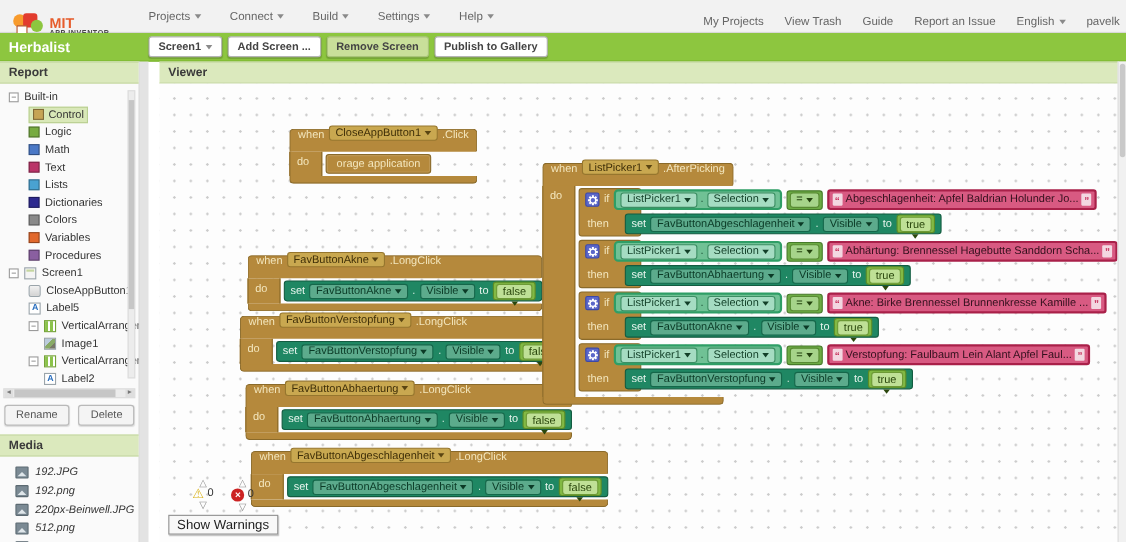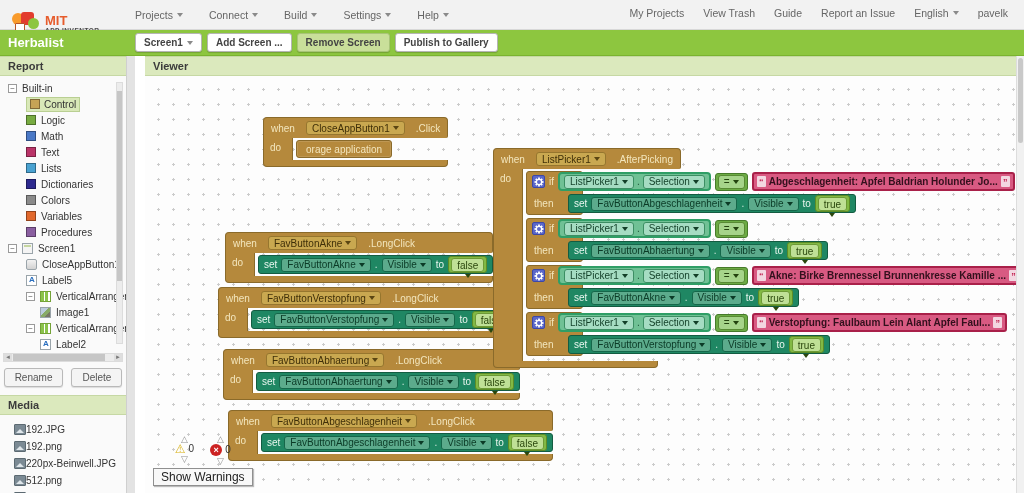--- a/index.html
+++ b/index.html
@@ -11,21 +11,21 @@
   .logo { position:absolute; left:10px; top:12px; display:flex; align-items:center; gap:5px; }
   .logo-art { position:relative; width:30px; height:25px; }
   .logo-art .c1 { position:absolute; left:2px; top:1px; width:12px; height:12px; border-radius:50%; background:#f89b2c; }
   .logo-art .c2 { position:absolute; left:11px; top:0; width:13px; height:13px; border-radius:3px; background:#e23c2e; }
   .logo-art .c3 { position:absolute; left:18px; top:6px; width:11px; height:11px; border-radius:50%; background:#8dc63f; }
   .logo-art .c4 { position:absolute; left:5px; top:11px; width:10px; height:12px; background:#fff; border:1px solid #b5552a; border-radius:1px 1px 4px 4px; }
   .logo-txt .mit { color:#e65c2c; font-weight:bold; font-size:13px; line-height:12px; }
   .logo-txt .sub { color:#4a4a4a; font-weight:bold; font-size:6.5px; letter-spacing:.5px; }
   .menus { position:absolute; left:135px; top:0; height:30px; display:flex; align-items:center; gap:26px; }
   .menu-item { font-size:10.5px; color:#666; display:flex; align-items:center; gap:4px; cursor:pointer; }
-  .rightnav { position:absolute; right:16px; top:0; height:26px; display:flex; align-items:center; gap:19px; }
+  .rightnav { position:absolute; right:6px; top:0; height:26px; display:flex; align-items:flex-end; gap:19px; }
   .rightnav .menu-item { white-space:nowrap; }
   .caret { width:0; height:0; border-left:3px solid transparent; border-right:3px solid transparent; border-top:4px solid #8a8a8a; }
 
   
   .greenbar { position:absolute; left:0; top:30px; width:1024px; height:26px; background:#8dc63f; border-bottom:1px solid #7ab32f; }
   .proj-title { position:absolute; left:8px; top:5px; color:#fff; font-weight:bold; font-size:13px; }
   .gb-buttons { position:absolute; left:135px; top:3px; display:flex; gap:5px; }
   .gbtn { background:#fff; border:1px solid #b5b5b5; border-radius:3px; font-size:10px; font-weight:bold; color:#444; padding:3px 8px; display:flex; align-items:center; gap:4px; box-shadow:0 1px 1px rgba(0,0,0,.18); cursor:pointer; white-space:nowrap; }
   .gbtn.tinted { background:#c9df9a; border-color:#a8c478; }
 
@@ -60,35 +60,35 @@
   .vscroll .thumb { position:absolute; left:0; top:8px; width:5px; height:190px; background:#c6c6c6; }
   .hscroll { position:relative; height:9px; margin:1px 3px 0 3px; background:#ececec; border:1px solid #dcdcdc; }
   .hscroll .thumb { position:absolute; left:9px; top:0; height:7px; width:92px; background:#c6c6c6; }
   .hscroll .arr { position:absolute; top:0; width:8px; height:7px; background:#dedede; color:#777; font-size:6px; line-height:7px; text-align:center; }
   .hscroll .arr.l { left:0; } .hscroll .arr.r { right:0; }
   .treebtns { display:flex; justify-content:center; gap:8px; padding:6px 0 8px 0; }
   .tbtn { background:#f4f4f4; border:1px solid #b9b9b9; border-radius:3px; font-size:10px; color:#555; padding:3px 10px; box-shadow:0 1px 1px rgba(0,0,0,.12); cursor:pointer; }
 
   
   .mediarows { padding-top:6px; }
-  .mrow { display:flex; align-items:center; height:17px; padding-left:14px; font-size:10px; color:#333; cursor:pointer; white-space:nowrap; }
+  .mrow { display:flex; align-items:center; gap:6px; height:17px; padding-left:14px; font-size:10px; color:#333; cursor:pointer; white-space:nowrap;font-style:italic; }
   .fico { width:12px; height:11px; background:#7b8a94; border:1px solid #5c6a72; border-radius:1px; position:relative; flex:0 0 auto; }
   .fico::after { content:""; position:absolute; left:1px; bottom:1px; width:0; height:0; border-left:4px solid transparent; border-right:4px solid transparent; border-bottom:4px solid #dfe6ea; }
 
   
   .blk { position:absolute; font-size:10px; width:max-content; }
   :root {
     --gold:#b5893c; --gold-dk:#8a6a2a; --gold-lt:#c9a850; --cream:#f3e6bd;
     --setg:#1f8763; --setg-dk:#135c41; --setg-loz:#5cab8c;
     --get:#70c195; --get-dk:#2f9e66; --get-loz:#a5dcc2;
     --eq:#6cab44; --eq-dk:#477a2a; --eq-loz:#a6d48a;
     --boolg:#82b944; --boolg-dk:#5d8c25; --bool-loz:#bfe096;
     --pink:#d85a82; --pink-dk:#a92049; --pinkq:#f3d7e1;
   }
-  .wh-head { display:flex; align-items:center; gap:11px; background:var(--gold); border:1px solid var(--gold-dk); border-bottom:none; border-radius:4px 4px 2px 0; padding:10px 7px; height:20px; color:var(--cream); }
+  .wh-head { display:flex; align-items:flex-end; gap:4px; background:var(--gold); border:1px solid var(--gold-dk); border-bottom:none; border-radius:4px 4px 2px 0; padding:10px 7px; height:20px; color:var(--cream); }
   .wh-head.fit { width:max-content; }
   .wh-body { display:flex; align-items:stretch; }
   .wh-spine { background:var(--gold); border-left:1px solid var(--gold-dk); border-right:1px solid var(--gold-dk); width:30px; color:var(--cream); padding:4px 0 0 6px; }
   .wh-content { padding:2px 0 2px 3px; }
   .wh-foot { background:var(--gold); border:1px solid var(--gold-dk); border-top:none; height:7px; border-radius:0 0 4px 4px; }
   .ddl { display:inline-flex; align-items:center; gap:3px; background:var(--gold-lt); border:1px solid #96762e; border-radius:3px; padding:1px 5px; color:#3f2f08; height:14px; cursor:pointer; }
   .ddl .caret { border-top-color:#5a4512; }
   .evt { color:var(--cream); }
   .act-blk { display:inline-flex; align-items:center; background:var(--gold); border:1px solid var(--gold-dk); border-radius:3px; padding:2px 9px; color:var(--cream); height:18px; box-shadow:inset 0 0 0 1px rgba(255,255,255,.12); }
 
@@ -99,21 +99,21 @@
   .bool-blk { display:inline-flex; align-items:center; background:var(--boolg); border:1px solid var(--boolg-dk); border-radius:3px; padding:1px 2px; height:17px; }
   .bool-blk .ddl { background:var(--bool-loz); border-color:#6d9a36; color:#2b470d;flex-direction:column; }
   .bool-blk .ddl .caret { border-top-color:#2b470d; }
 
   .getter-blk { display:inline-flex; align-items:center; gap:3px; background:var(--get); border:2px solid var(--get-dk); border-radius:4px; padding:1px 4px; color:#12432a; height:19px; }
   .getter-blk .ddl { background:var(--get-loz); border-color:#3c8e63; color:#123f28; }
   .getter-blk .ddl .caret { border-top-color:#123f28; }
   .eq-blk { display:inline-flex; align-items:center; background:var(--eq); border:1px solid var(--eq-dk); border-radius:3px; padding:1px 2px; height:18px; }
   .eq-blk .ddl { background:var(--eq-loz); border-color:#588a33; color:#23420e; }
   .eq-blk .ddl .caret { border-top-color:#23420e; }
-  .txt-blk { display:inline-flex; align-items:center; gap:3px; background:var(--pink); border:2px solid var(--pink-dk); border-radius:3px; padding:1px 3px; color:#33101d; height:19px; white-space:nowrap;font-weight:bold; }
+  .txt-blk { display:inline-flex; align-items:center; gap:3px; background:var(--pink); border:2px solid var(--pink-dk); border-radius:3px; padding:1px 3px; color:#33101d; height:19px; white-space:nowrap; }
   .q { display:inline-flex; align-items:center; justify-content:center; width:9px; height:11px; background:var(--pinkq); border-radius:1px; color:#c22653; font-size:9px; font-weight:bold; }
   .q::before { content:"\201C"; }
   .q.close::before { content:"\201D"; }
 
   .if-blk { position:relative; padding:1px 0 2px 6px; margin-bottom:3px; width:max-content; }
   .if-spine { position:absolute; left:0; top:0; bottom:0; width:57px; background:var(--gold); border:1px solid var(--gold-dk); border-radius:3px; }
   .ifrow, .thenrow { position:relative; display:flex; align-items:center; gap:4px; }
   .ifrow { margin-bottom:3px; }
   .thenrow { padding-left:2px; }
   .goldlbl { color:var(--cream); }
@@ -587,20 +587,25 @@
                   <span class="ddl">
                       <span>Selection</span>
                       <span class="caret"></span>
                     </span>
                 </span>
                 <span class="eq-blk">
                     <span class="ddl">
                       <span>=</span>
                       <span class="caret"></span>
                     </span>
+                  </span>
+                <span class="txt-blk">
+                    <span class="q"></span>
+                    <span>Abhärtung: Brennessel Hagebutte Sanddorn Scha...</span>
+                    <span class="q close"></span>
                   </span>
               </div>
               <div class="thenrow">
                 <span class="goldlbl">then</span>
                 <span class="set-blk">
                   <span>set</span>
                   <span class="ddl">
                       <span>FavButtonAbhaertung</span>
                       <span class="caret"></span>
                     </span>

